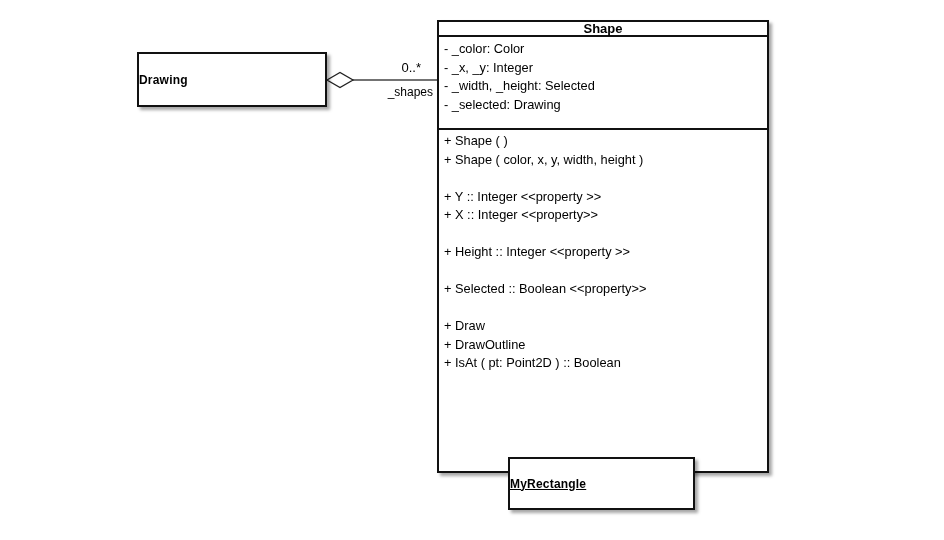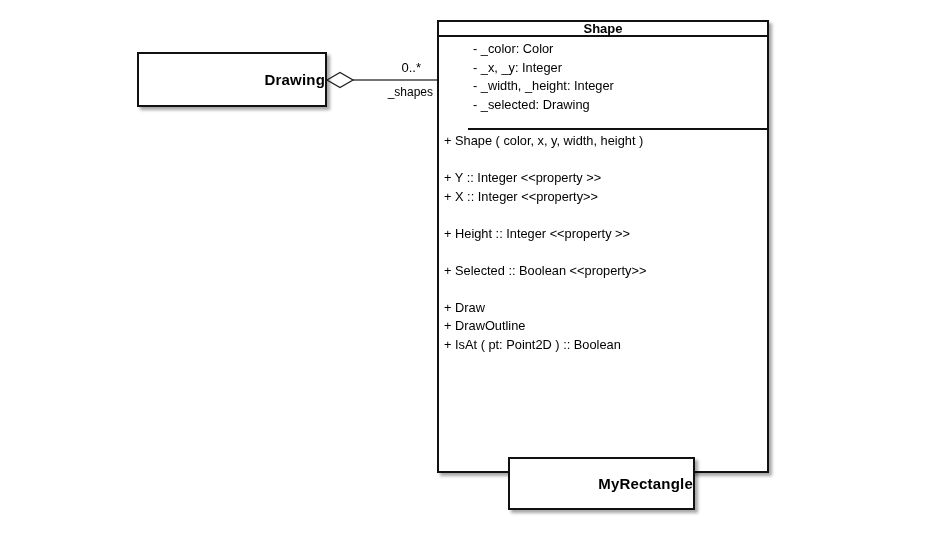--- a/index.html
+++ b/index.html
@@ -9,35 +9,35 @@
     font-family:"Liberation Sans", sans-serif; overflow:hidden;
   }
   .stage { position:absolute; inset:0; }
   svg.connectors { position:absolute; left:0; top:0; }
 
   .class-box {
     position:absolute; background:#ffffff; border:2px solid #111;
     box-shadow:3px 3px 3px rgba(0,0,0,0.35);
   }
   .name-only {
-    display:flex; align-items:center; justify-content:flex-end;
-    font-weight:bold; font-size:15px; letter-spacing:0.2px;
+    display:flex; align-items:center; justify-content:flex-start;
+    font-weight:bold; font-size:12px; letter-spacing:0.2px;
   }
   #drawing-box     { left:137px; top:52px;  width:190px; height:55px; }
-  #myrectangle-box { left:508px; top:457px; width:187px; height:53px; }
+  #myrectangle-box { left:508px; top:457px; width:187px; height:53px;text-decoration:underline; }
 
   #shape-box {
     left:437px; top:20px; width:332px; height:453px;
     display:flex; flex-direction:column;
   }
   .class-title {
     height:15px; border-bottom:2px solid #111;
     text-align:center; font-weight:bold; font-size:13px; line-height:13px;
   }
-  .attr-section   { height:93px; border-bottom:2px solid #111; padding:3px 5px 0; overflow:hidden;margin-left:29px; }
+  .attr-section   { height:93px; border-bottom:2px solid #111; padding:3px 5px 0; overflow:hidden; }
   .method-section { flex:1; padding:2px 5px 0; overflow:hidden; }
   .member-line {
     font-size:12.8px; line-height:18.5px; min-height:18.5px; white-space:pre;
   }
 
   .edge-label { position:absolute; text-align:right; font-size:13px; }
   #multiplicity-label { left:370px; top:60px; width:51px; }
   #role-label         { left:363px; top:85px; width:70px; font-size:12px; }
 </style>
 </head>
@@ -59,26 +59,27 @@
   </div>
 
   <div class="class-box" id="shape-box">
     <div class="class-title">Shape</div>
     <div class="attr-section">
 
         <div class="member-line">- _color: Color</div>
 
         <div class="member-line">- _x, _y: Integer</div>
 
-        <div class="member-line">- _width, _height: Integer</div>
+        <div class="member-line">- _width, _height: Selected</div>
 
         <div class="member-line">- _selected: Drawing</div>
       </div>
     <div class="method-section">
 
+        <div class="member-line">+ Shape ( )</div>
 
         <div class="member-line">+ Shape ( color, x, y, width, height )</div>
 
         <div class="member-line"></div>
 
         <div class="member-line">+ Y :: Integer &lt;&lt;property &gt;&gt;</div>
 
         <div class="member-line">+ X :: Integer &lt;&lt;property&gt;&gt;</div>
 
         <div class="member-line"></div>

